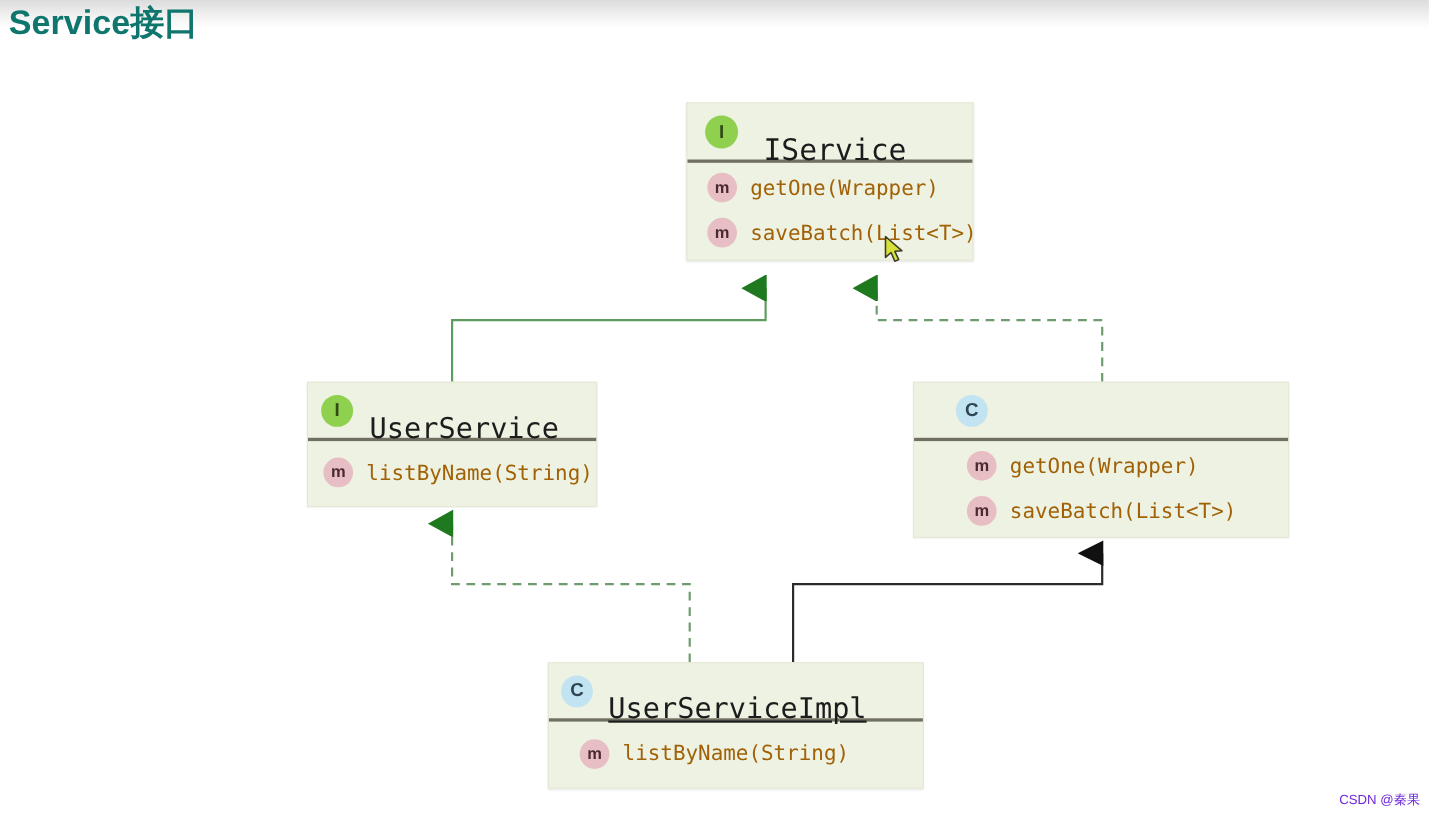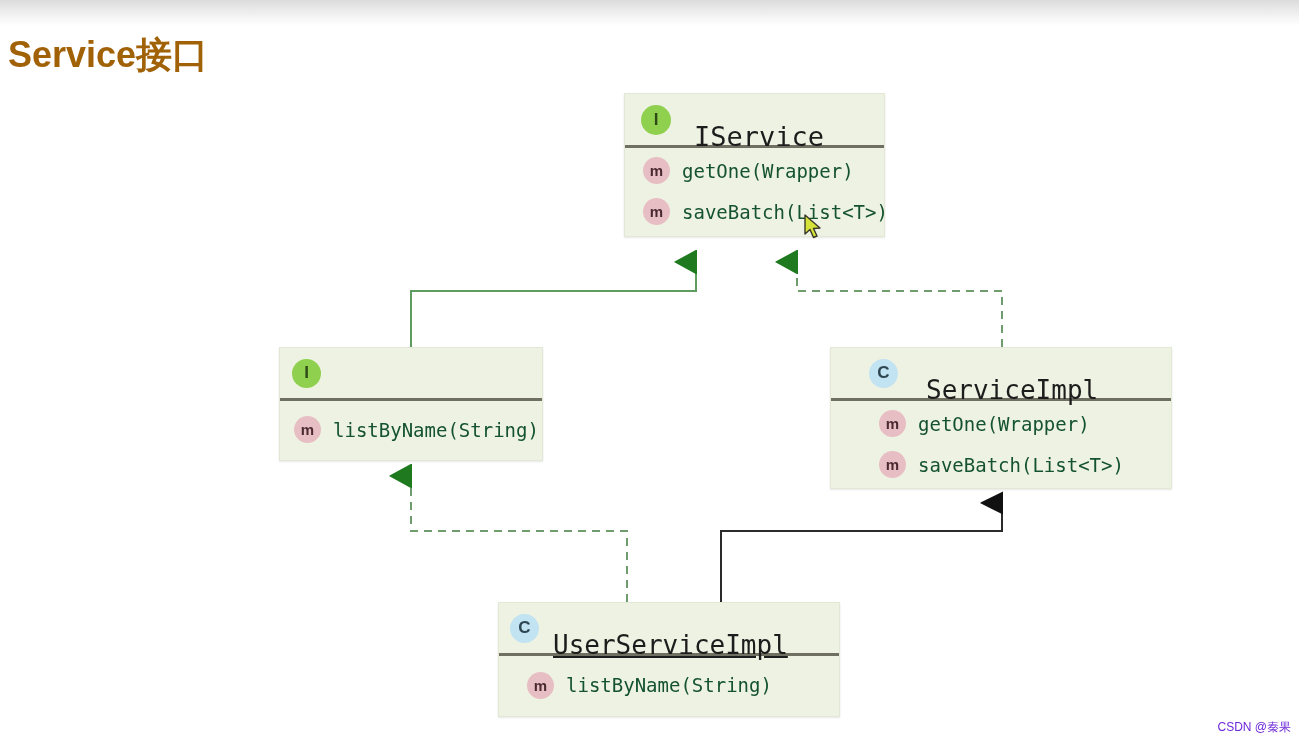--- a/index.html
+++ b/index.html
@@ -15,25 +15,25 @@
     font-family: "Liberation Sans", sans-serif;
   }
   #top-gradient {
     position: absolute;
     left: 0; top: 0;
     width: 1299px; height: 26px;
     background: linear-gradient(to bottom, #dcdcdc 0%, #e9e9e9 35%, #f6f6f6 70%, #ffffff 100%);
   }
   #page-title {
     position: absolute;
-    left: 8px; top: 31px;
-    font-family: "Liberation Sans", sans-serif;
-    font-size: 36px;
+    left: 8px; top: 0;
+    font-family: "Liberation Sans", sans-serif;
+    font-size: 31px;
     font-weight: 700;
-    color: #a16207;
+    color: #0f766e;
     letter-spacing: 0px;
     white-space: nowrap;
   }
   
   .uml-box {
     position: absolute;
     background: #eef2e2;
     border: 1px solid #e3e8d6;
     box-sizing: border-box;
     box-shadow: 0 1px 2px rgba(0,0,0,0.10);
@@ -77,21 +77,21 @@
     font-weight: 700;
   }
   .type-name {
     font-family: "DejaVu Sans Mono", monospace;
     color: #1c1c1c;
     white-space: nowrap;
     margin-top: 33px;
   }
   .member-name {
     font-family: "DejaVu Sans Mono", monospace;
-    color: #14532d;
+    color: #a16207;
     white-space: nowrap;
   }
   
   #box-iservice { left: 624px; top: 93px; width: 261px; height: 144px; }
   #box-iservice .uml-header { height: 54px; padding-left: 16px; }
   #box-iservice .icon-circle { width: 30px; height: 30px; font-size: 17px; }
   #box-iservice .type-name { font-size: 27px; margin-left: 23px; }
   #box-iservice .member-row { height: 41px; padding-left: 18px; }
   #box-iservice .member-row .icon-circle { width: 27px; height: 27px; font-size: 15px; }
   #box-iservice .member-name { font-size: 19px; margin-left: 12px; }
@@ -195,33 +195,33 @@
     <div class="member-row">
       <span class="icon-circle icon-method">m</span>
       <span class="member-name">saveBatch(List&lt;T&gt;)</span>
     </div>
   </div>
 </div>
 
 <div class="uml-box" id="box-userservice">
   <div class="uml-header">
     <span class="icon-circle icon-interface">I</span>
+    <span class="type-name">UserService</span>
   </div>
   <div class="uml-body">
     <div class="member-row">
       <span class="icon-circle icon-method">m</span>
       <span class="member-name">listByName(String)</span>
     </div>
   </div>
 </div>
 
 <div class="uml-box" id="box-serviceimpl">
   <div class="uml-header">
     <span class="icon-circle icon-class">C</span>
-    <span class="type-name">ServiceImpl</span>
   </div>
   <div class="uml-body">
     <div class="member-row">
       <span class="icon-circle icon-method">m</span>
       <span class="member-name">getOne(Wrapper)</span>
     </div>
     <div class="member-row">
       <span class="icon-circle icon-method">m</span>
       <span class="member-name">saveBatch(List&lt;T&gt;)</span>
     </div>

